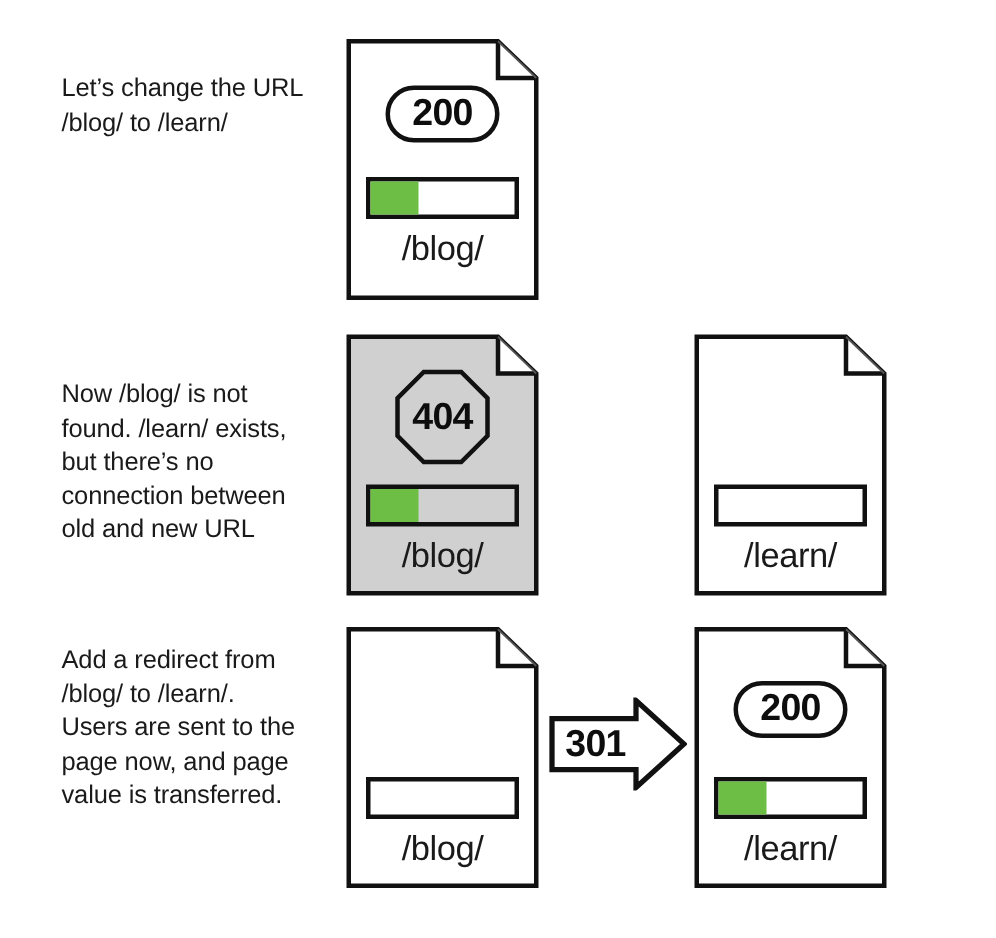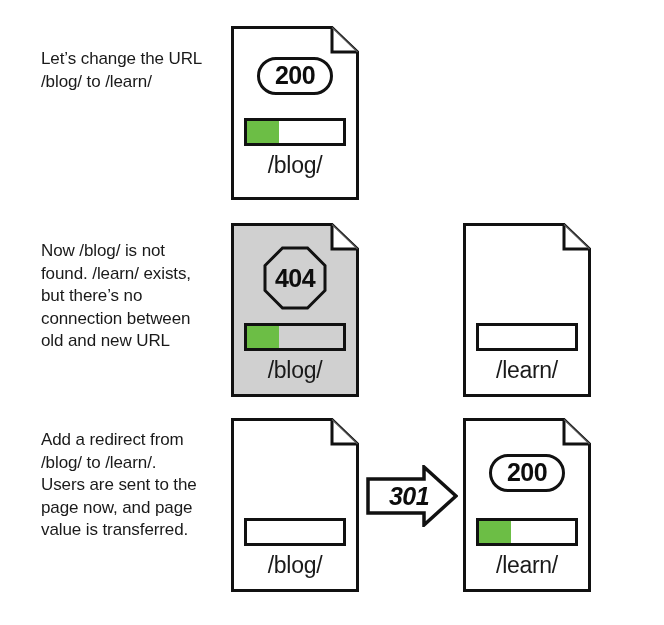--- a/index.html
+++ b/index.html
@@ -33,21 +33,21 @@
     position: absolute;
     left: 41px;
     width: 190px;
     font-size: 17px;
     line-height: 22.5px;
     letter-spacing: -0.1px;
     color: #1a1a1a;
     white-space: pre-line;
   }
   #caption-1 { top: 48px; }
-  #caption-2 { top: 30px; }
+  #caption-2 { top: 42px; }
   #caption-3 { top: 23px; }
 
   
   .doc {
     position: absolute;
     width: 128px;
     height: 222px;
   }
   .doc svg { position: absolute; left: 0; top: 0; overflow: visible; }
 
@@ -144,30 +144,29 @@
   #redirect-arrow {
     position: absolute;
     left: 366px;
     top: 59px;
     width: 92px;
     height: 62px;
   }
   #redirect-arrow svg { position: absolute; left: 0; top: 0; }
   #redirect-arrow .arrow-label {
     position: absolute;
-    left: 16px;
+    left: 4px;
     top: 15px;
     width: 54px;
     text-align: center;
     font-size: 25px;
     font-weight: bold;
     letter-spacing: -0.5px;
     color: #0d0d0d;
     line-height: 32px;
-    font-style: italic;
   }
 </style>
 </head>
 <body>
 
 <div id="canvas">
 
   <div class="row" id="row-1">
 
     <div class="caption" id="caption-1">Let’s change the URL

